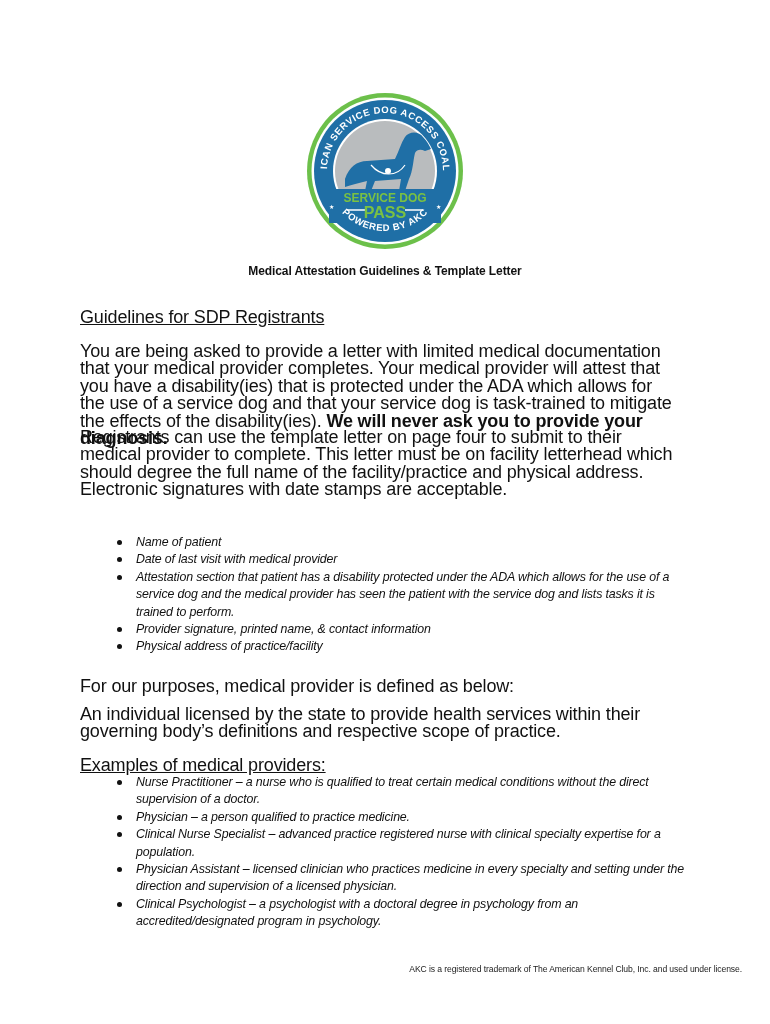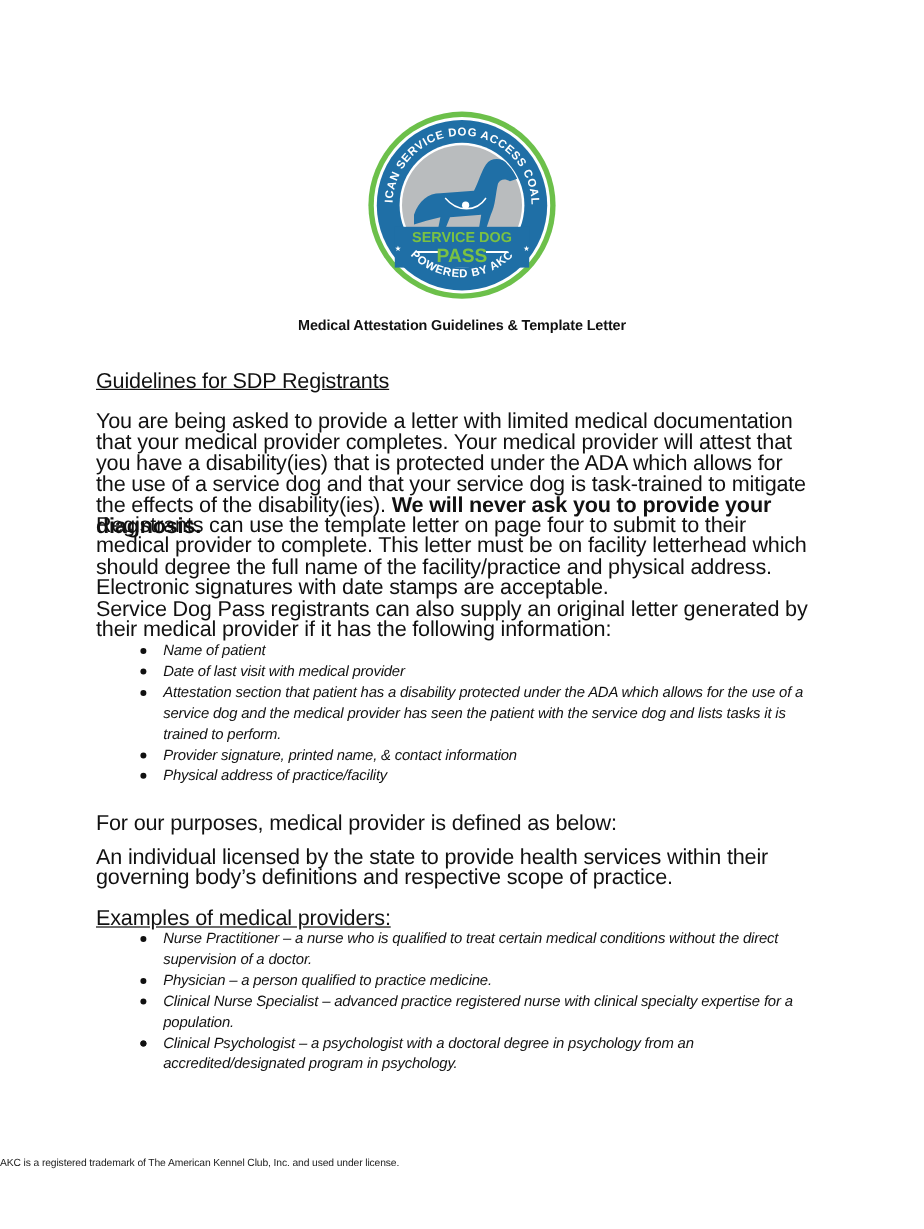--- a/index.html
+++ b/index.html
@@ -70,21 +70,21 @@
       width: 5px;
       height: 5px;
       border-radius: 50%;
       background: #111;
     }
     .footer {
       position: absolute;
       left: 0;
       width: 742px;
       top: 964px;
-      text-align: left;
+      text-align: right;
       font-size: 8.6px;
       letter-spacing: -0.1px;
       color: #222;
     }
   </style>
 </head>
 <body>
 
 <div class="page">
 
@@ -121,39 +121,38 @@
   </div>
 
   <div class="doc-title">Medical Attestation Guidelines &amp; Template Letter</div>
 
   <div class="text underline" style="top:309px;">Guidelines for SDP Registrants</div>
 
   <div class="text" style="top:343px;"><span>You are being asked to provide a letter with limited medical documentation that your medical provider completes. Your medical provider will attest that you have a disability(ies) that is protected under the ADA which allows for the use of a service dog and that your service dog is task-trained to mitigate the effects of the disability(ies). </span><span class="bold">We will never ask you to provide your diagnosis.</span></div>
 
   <div class="text" style="top:429px;">Registrants can use the template letter on page four to submit to their medical provider to complete. This letter must be on facility letterhead which should degree the full name of the facility/practice and physical address. Electronic signatures with date stamps are acceptable.</div>
 
-  <div class="text" style="top:499px;">Service Dog Pass registrants can also supply an original letter generated by their medical provider if it has the following information:</div>
 
   <ul class="bullets" style="top:534px;">
     <li><span class="dot"></span><span>Name of patient</span></li>
     <li><span class="dot"></span><span>Date of last visit with medical provider</span></li>
     <li><span class="dot"></span><span>Attestation section that patient has a disability protected under the ADA which allows for the use of a service dog and the medical provider has seen the patient with the service dog and lists tasks it is trained to perform.</span></li>
     <li><span class="dot"></span><span>Provider signature, printed name, &amp; contact information</span></li>
     <li><span class="dot"></span><span>Physical address of practice/facility</span></li>
   </ul>
 
   <div class="text" style="top:678px;">For our purposes, medical provider is defined as below:</div>
 
   <div class="text" style="top:706px;">An individual licensed by the state to provide health services within their governing body’s definitions and respective scope of practice.</div>
 
   <div class="text underline" style="top:757px;">Examples of medical providers:</div>
 
   <ul class="bullets" style="top:774px;">
     <li><span class="dot"></span><span>Nurse Practitioner – a nurse who is qualified to treat certain medical conditions without the direct supervision of a doctor.</span></li>
     <li><span class="dot"></span><span>Physician – a person qualified to practice medicine.</span></li>
     <li><span class="dot"></span><span>Clinical Nurse Specialist – advanced practice registered nurse with clinical specialty expertise for a population.</span></li>
-    <li><span class="dot"></span></li>
+    <li><span class="dot"></span><span>Physician Assistant – licensed clinician who practices medicine in every specialty and setting under the direction and supervision of a licensed physician.</span></li>
     <li><span class="dot"></span><span>Clinical Psychologist – a psychologist with a doctoral degree in psychology from an accredited/designated program in psychology.</span></li>
   </ul>
 
   <div class="footer">AKC is a registered trademark of The American Kennel Club, Inc. and used under license.</div>
 
 </div>
 
 </body></html>

